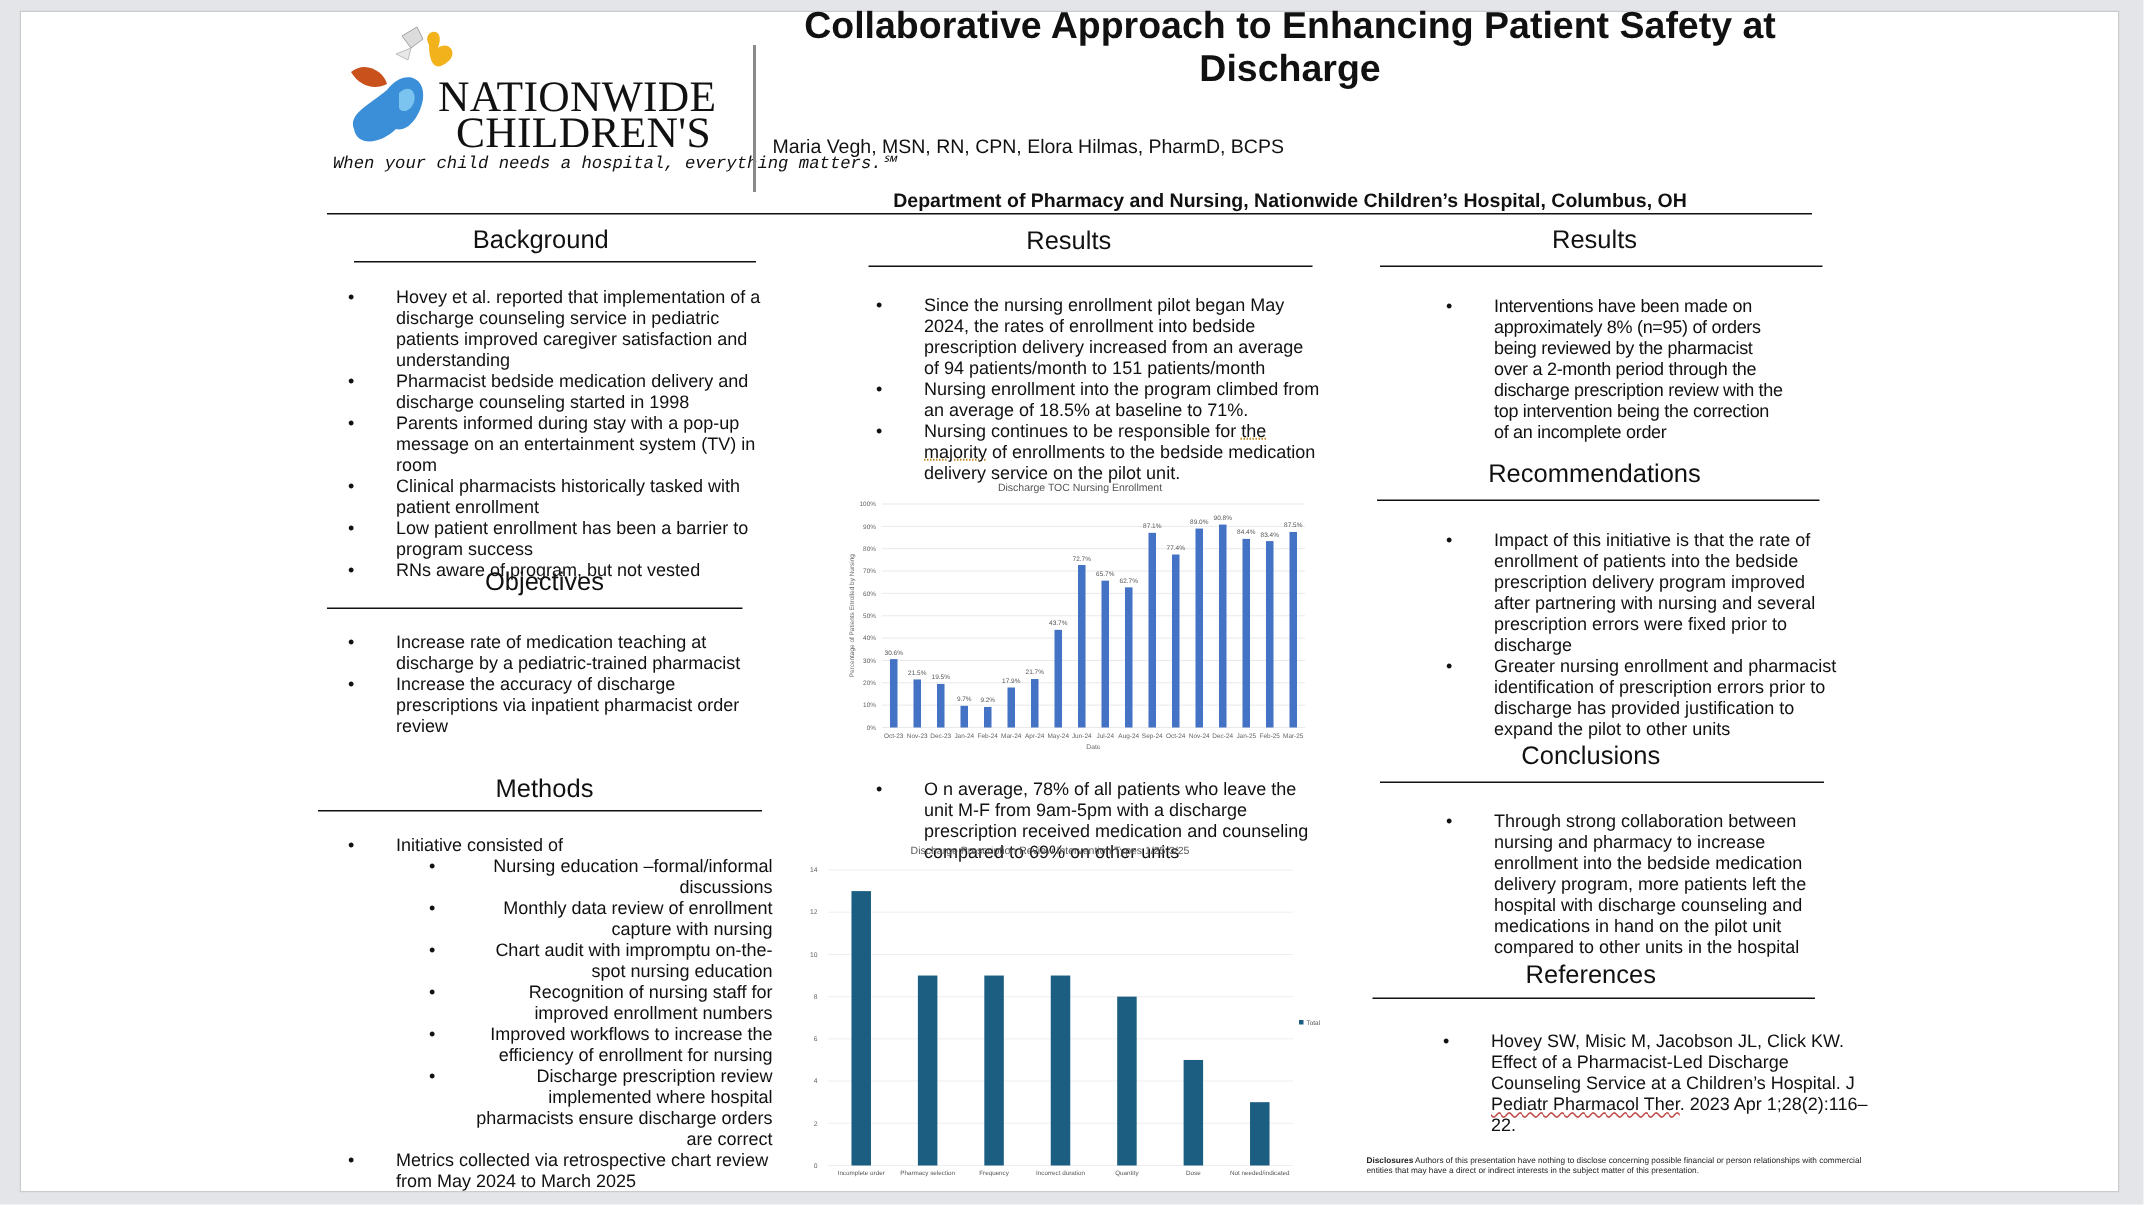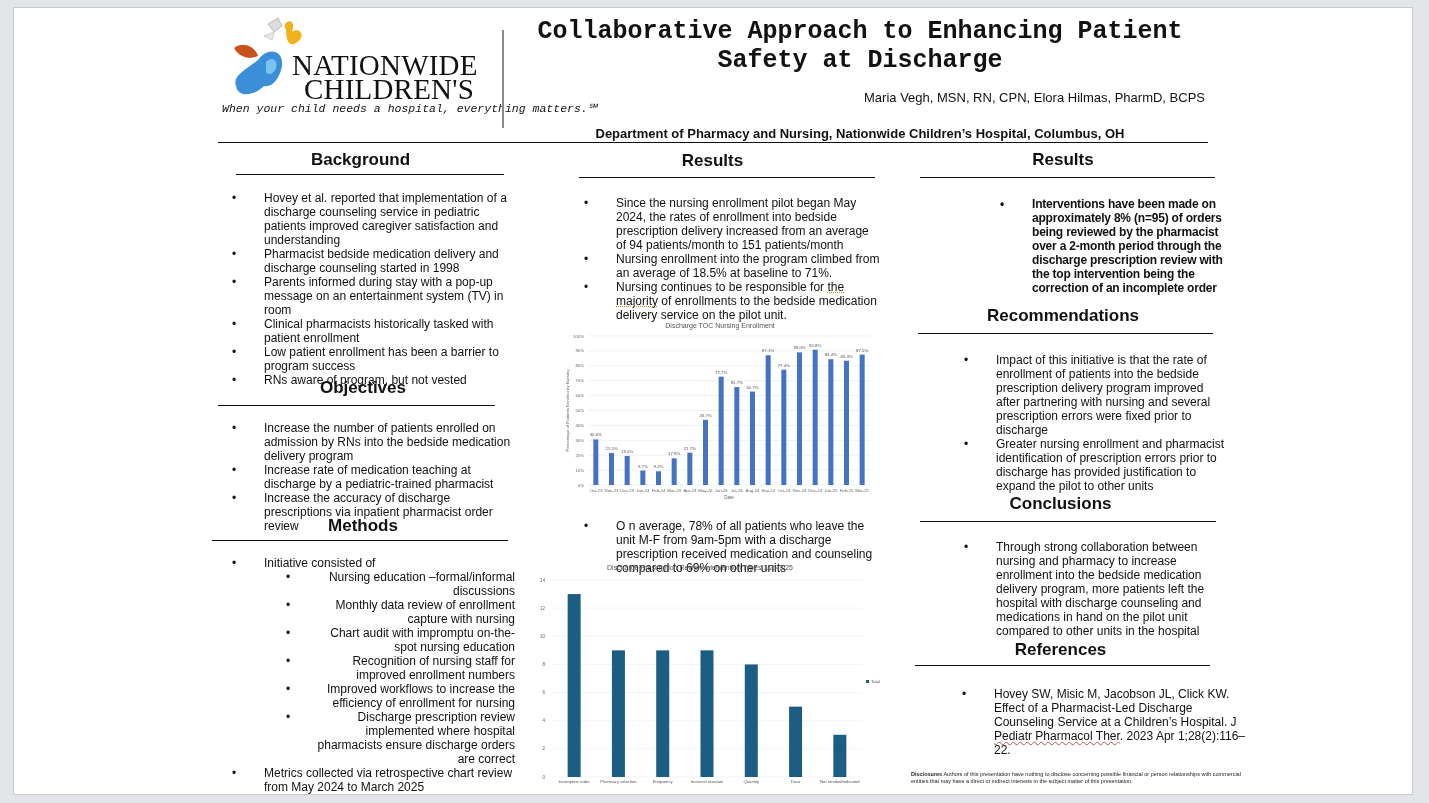--- a/index.html
+++ b/index.html
@@ -12,26 +12,26 @@
     background:#fff; border:1px solid #c9cbce; box-sizing:border-box;
   }
   .abs { position:absolute; }
   
   .logo { left:220px; top:16px; width:270px; height:100px; }
   .logo .name { position:absolute; left:72px; top:38px; font-family:"Liberation Serif", serif; font-size:24px; line-height:22px; color:#111; letter-spacing:0.2px; }
   .logo .name .big { font-size:29px; }
   .logo .tag { position:absolute; left:2px; top:84px; font-family:Liberation Mono, monospace; font-style:italic; font-size:11.5px; white-space:nowrap;text-align:right; }
   .vdivider { left:502px; top:30px; width:2px; height:98px; background:#8a8a8a; }
   
-  .title { left:515px; top:17px; width:690px; text-align:center; font-weight:bold; font-size:25px; line-height:29px;font-family:Liberation Mono, monospace; }
-  .authors { left:515px; top:90px; width:690px; text-align:right; font-size:13px; }
+  .title { left:515px; top:3px; width:690px; text-align:center; font-weight:bold; font-size:25px; line-height:29px; }
+  .authors { left:515px; top:90px; width:690px; text-align:left; font-size:13px; }
   .dept { left:515px; top:126px; width:690px; text-align:center; font-size:13px;font-weight:bold; }
   .header-rule { left:218px; top:142px; width:990px; height:1px; background:#111; }
   
-  .sec-title { text-align:center; font-weight:bold; font-size:17px; }
+  .sec-title { text-align:center; font-weight:normal; font-size:17px; }
   .rule { height:1px; background:#111; }
   ul.bul { list-style:none; margin:12px; padding:0; font-size:12px; line-height:14px; }
   ul.bul li { position:relative; padding-left:34px; }
   ul.bul li::before { content:"•"; position:absolute; left:2px; top:0; }
   ul.sub { list-style:none; margin:0; padding:0; }
   ul.sub li { position:relative; padding-left:52px;text-align:right; }
   ul.sub li::before { content:"•"; position:absolute; left:22px; }
   .squig { text-decoration: underline wavy #c0504d; text-decoration-thickness:1px; }
   .dotty { text-decoration: underline dotted #c08a2a; }
   
@@ -75,21 +75,20 @@
   <li>Pharmacist bedside medication delivery and discharge counseling started in 1998</li>
   <li>Parents informed during stay with a pop-up message on an entertainment system (TV) in room</li>
   <li>Clinical pharmacists historically tasked with patient enrollment</li>
   <li>Low patient enrollment has been a barrier to program success</li>
   <li>RNs aware of program, but not vested</li>
 </ul>
 
 <div class="abs sec-title" style="left:218px;top:378px;width:290px;">Objectives</div>
 <div class="abs rule" style="left:218px;top:405px;width:277px;"></div>
 <ul class="abs bul" style="left:218px;top:409px;width:285px;">
-  <li>Increase the number of patients enrolled on admission by RNs into the bedside medication delivery program</li>
   <li>Increase rate of medication teaching at discharge by a pediatric-trained pharmacist</li>
   <li>Increase the accuracy of discharge prescriptions via inpatient pharmacist order review</li>
 </ul>
 
 <div class="abs sec-title" style="left:218px;top:516px;width:290px;">Methods</div>
 <div class="abs rule" style="left:212px;top:540px;width:296px;"></div>
 <ul class="abs bul" style="left:218px;top:544px;width:285px;">
   <li>
     <span>Initiative consisted of</span>
     <ul class="sub">
@@ -233,21 +232,21 @@
       <text x="260.57142857142856" y="220" font-size="4.2" fill="#555" text-anchor="middle">Dose</text>
       <rect x="298.35714285714283" y="171.78571428571428" width="13" height="42.214285714285715" fill="#1b5e82"></rect>
       <text x="304.85714285714283" y="220" font-size="4.2" fill="#555" text-anchor="middle">Not needed/indicated</text>
       <rect x="331" y="117" width="3" height="3" fill="#1b5e82"></rect>
       <text x="336" y="120" font-size="4.3" fill="#555">Total</text>
     </svg>
 </div>
 
 <div class="abs sec-title" style="left:918px;top:150px;width:290px;">Results</div>
 <div class="abs rule" style="left:920px;top:177px;width:295px;"></div>
-<ul class="abs bul" style="left:986px;top:185px;width:230px;font-weight:bold;">
+<ul class="abs bul" style="left:950px;top:185px;width:230px;">
   <li style="letter-spacing:-0.2px">Interventions have been made on approximately 8% (n=95) of orders being reviewed by the pharmacist over a 2-month period through the discharge prescription review with the top intervention being the correction of an incomplete order</li>
 </ul>
 
 <div class="abs sec-title" style="left:918px;top:306px;width:290px;">Recommendations</div>
 <div class="abs rule" style="left:918px;top:333px;width:295px;"></div>
 <ul class="abs bul" style="left:950px;top:341px;width:265px;">
   <li>Impact of this initiative is that the rate of enrollment of patients into the bedside prescription delivery program improved after partnering with nursing and several prescription errors were fixed prior to discharge</li>
   <li>Greater nursing enrollment and pharmacist identification of prescription errors prior to discharge has provided justification to expand the pilot to other units</li>
 </ul>
 

